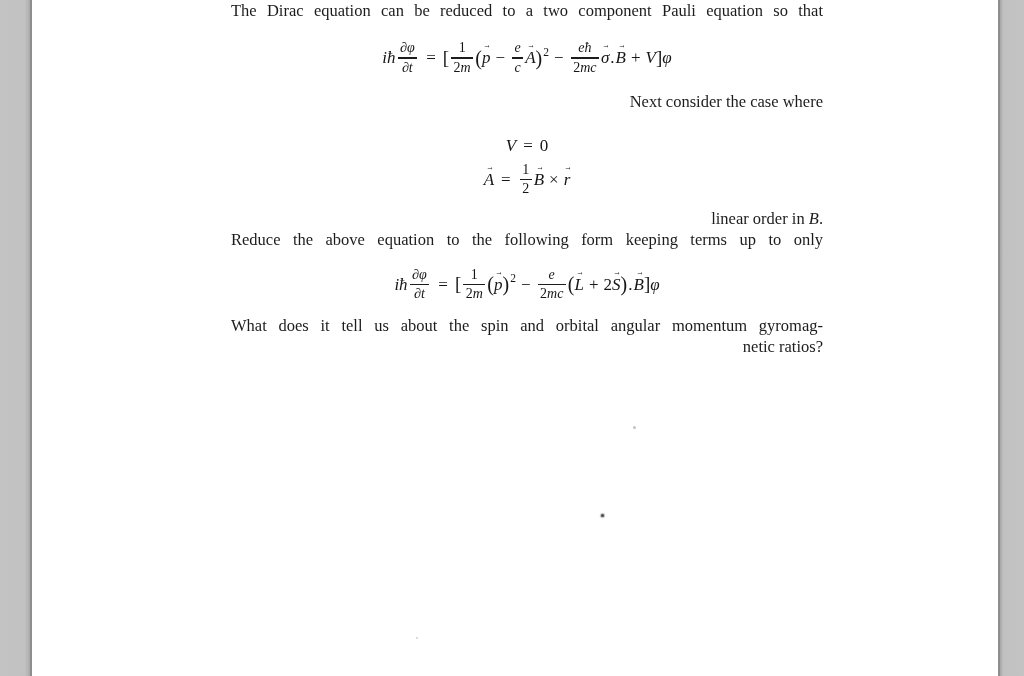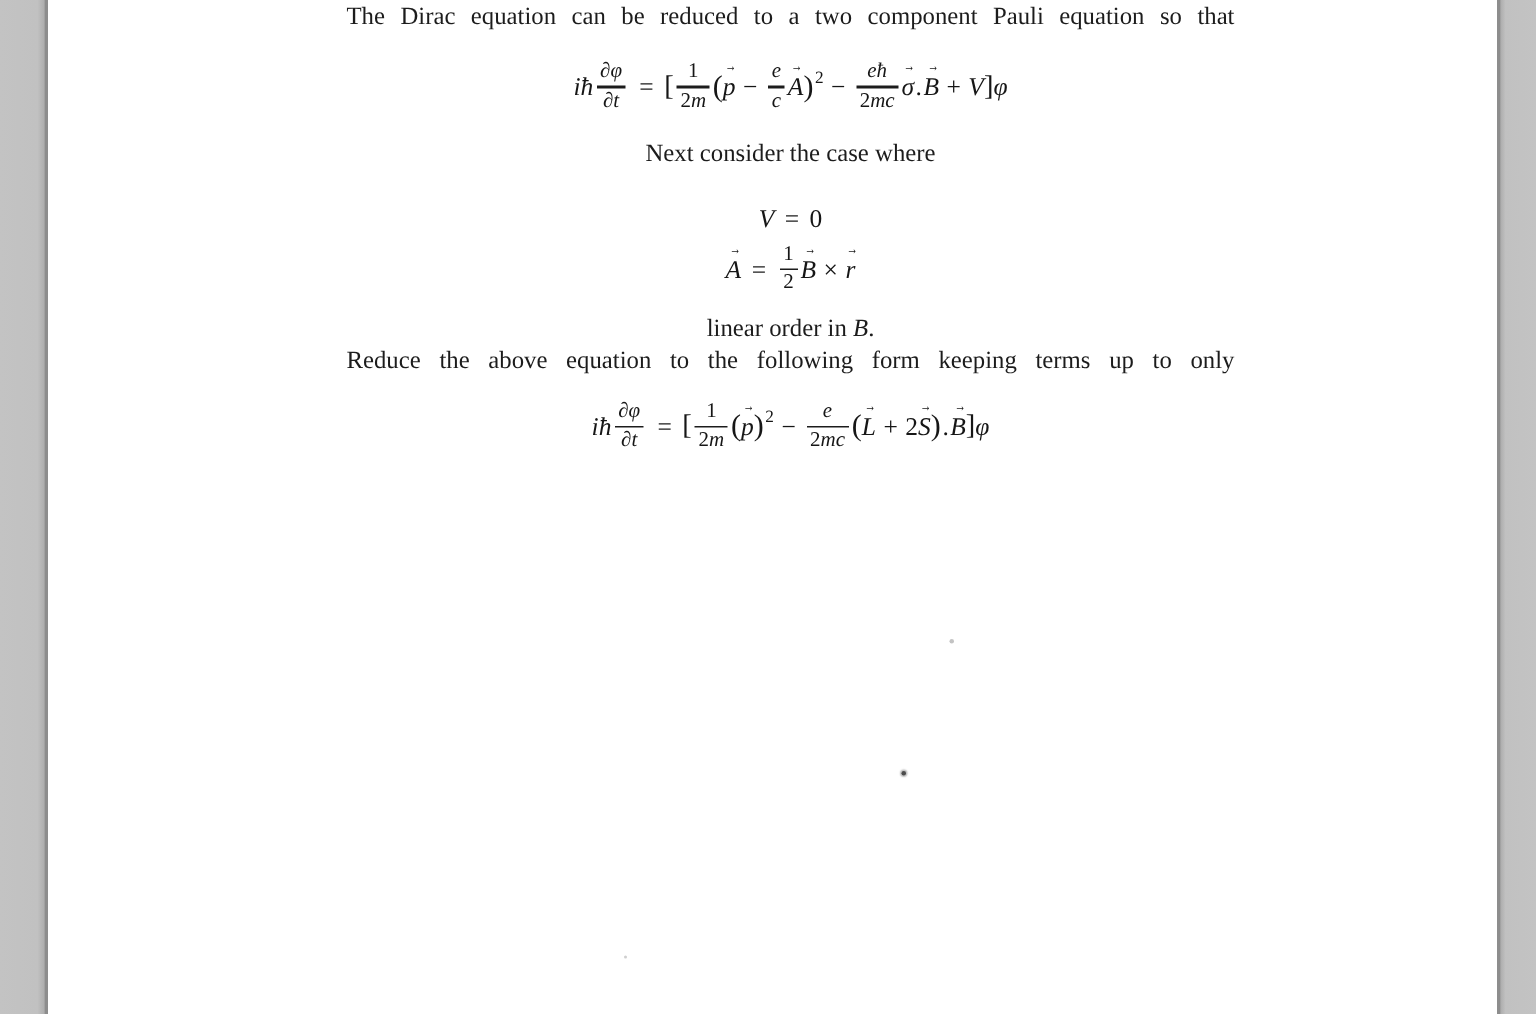--- a/index.html
+++ b/index.html
@@ -16,21 +16,21 @@
   }
   .gutter.right {
     width:26px;
     background:linear-gradient(to left,#c3c3c3 0%,#c1c1c1 78%,#aeaeae 90%,#8d8d8d 93%,#8d8d8d 100%);
   }
   .page { width:966px; height:676px; background:#ffffff; position:relative; }
   .content {
     position:absolute; left:199px; top:0; width:592px;
     color:#1c1c1c; font-size:16.5px; line-height:21px;
   }
-  .line { text-align:center; }
+  .line { text-align:right; }
   .fill { text-align:justify; text-align-last:justify; }
   .it { font-style:italic; }
 
   
   .display-eq {
     display:flex; justify-content:center; align-items:center;
     font-size:17px; line-height:1.25; color:#161616;
   }
   .display-eq .rel { margin:0 7px; }
   .display-eq .op  { margin:0 5px; }
@@ -167,20 +167,24 @@
         <span class="op">+</span>
         <span>2</span>
         <span class="vec"><span class="arrow">→</span><span>S</span></span>
         <span class="paren">)</span>
         <span class="dot">.</span>
         <span class="vec"><span class="arrow">→</span><span>B</span></span>
         <span class="bracket">]</span>
         <span class="it">φ</span>
       </div>
 
+      <div id="p-question">
+        <div class="line fill">What does it tell us about the spin and orbital angular momentum gyromag-</div>
+        <div class="line">netic ratios?</div>
+      </div>
 
     </div>
 
     <div class="speck" id="speck-1"></div>
     <div class="speck" id="speck-2"></div>
     <div class="speck" id="speck-3"></div>
   </div>
 
   <div class="gutter right"></div>
 </div>

